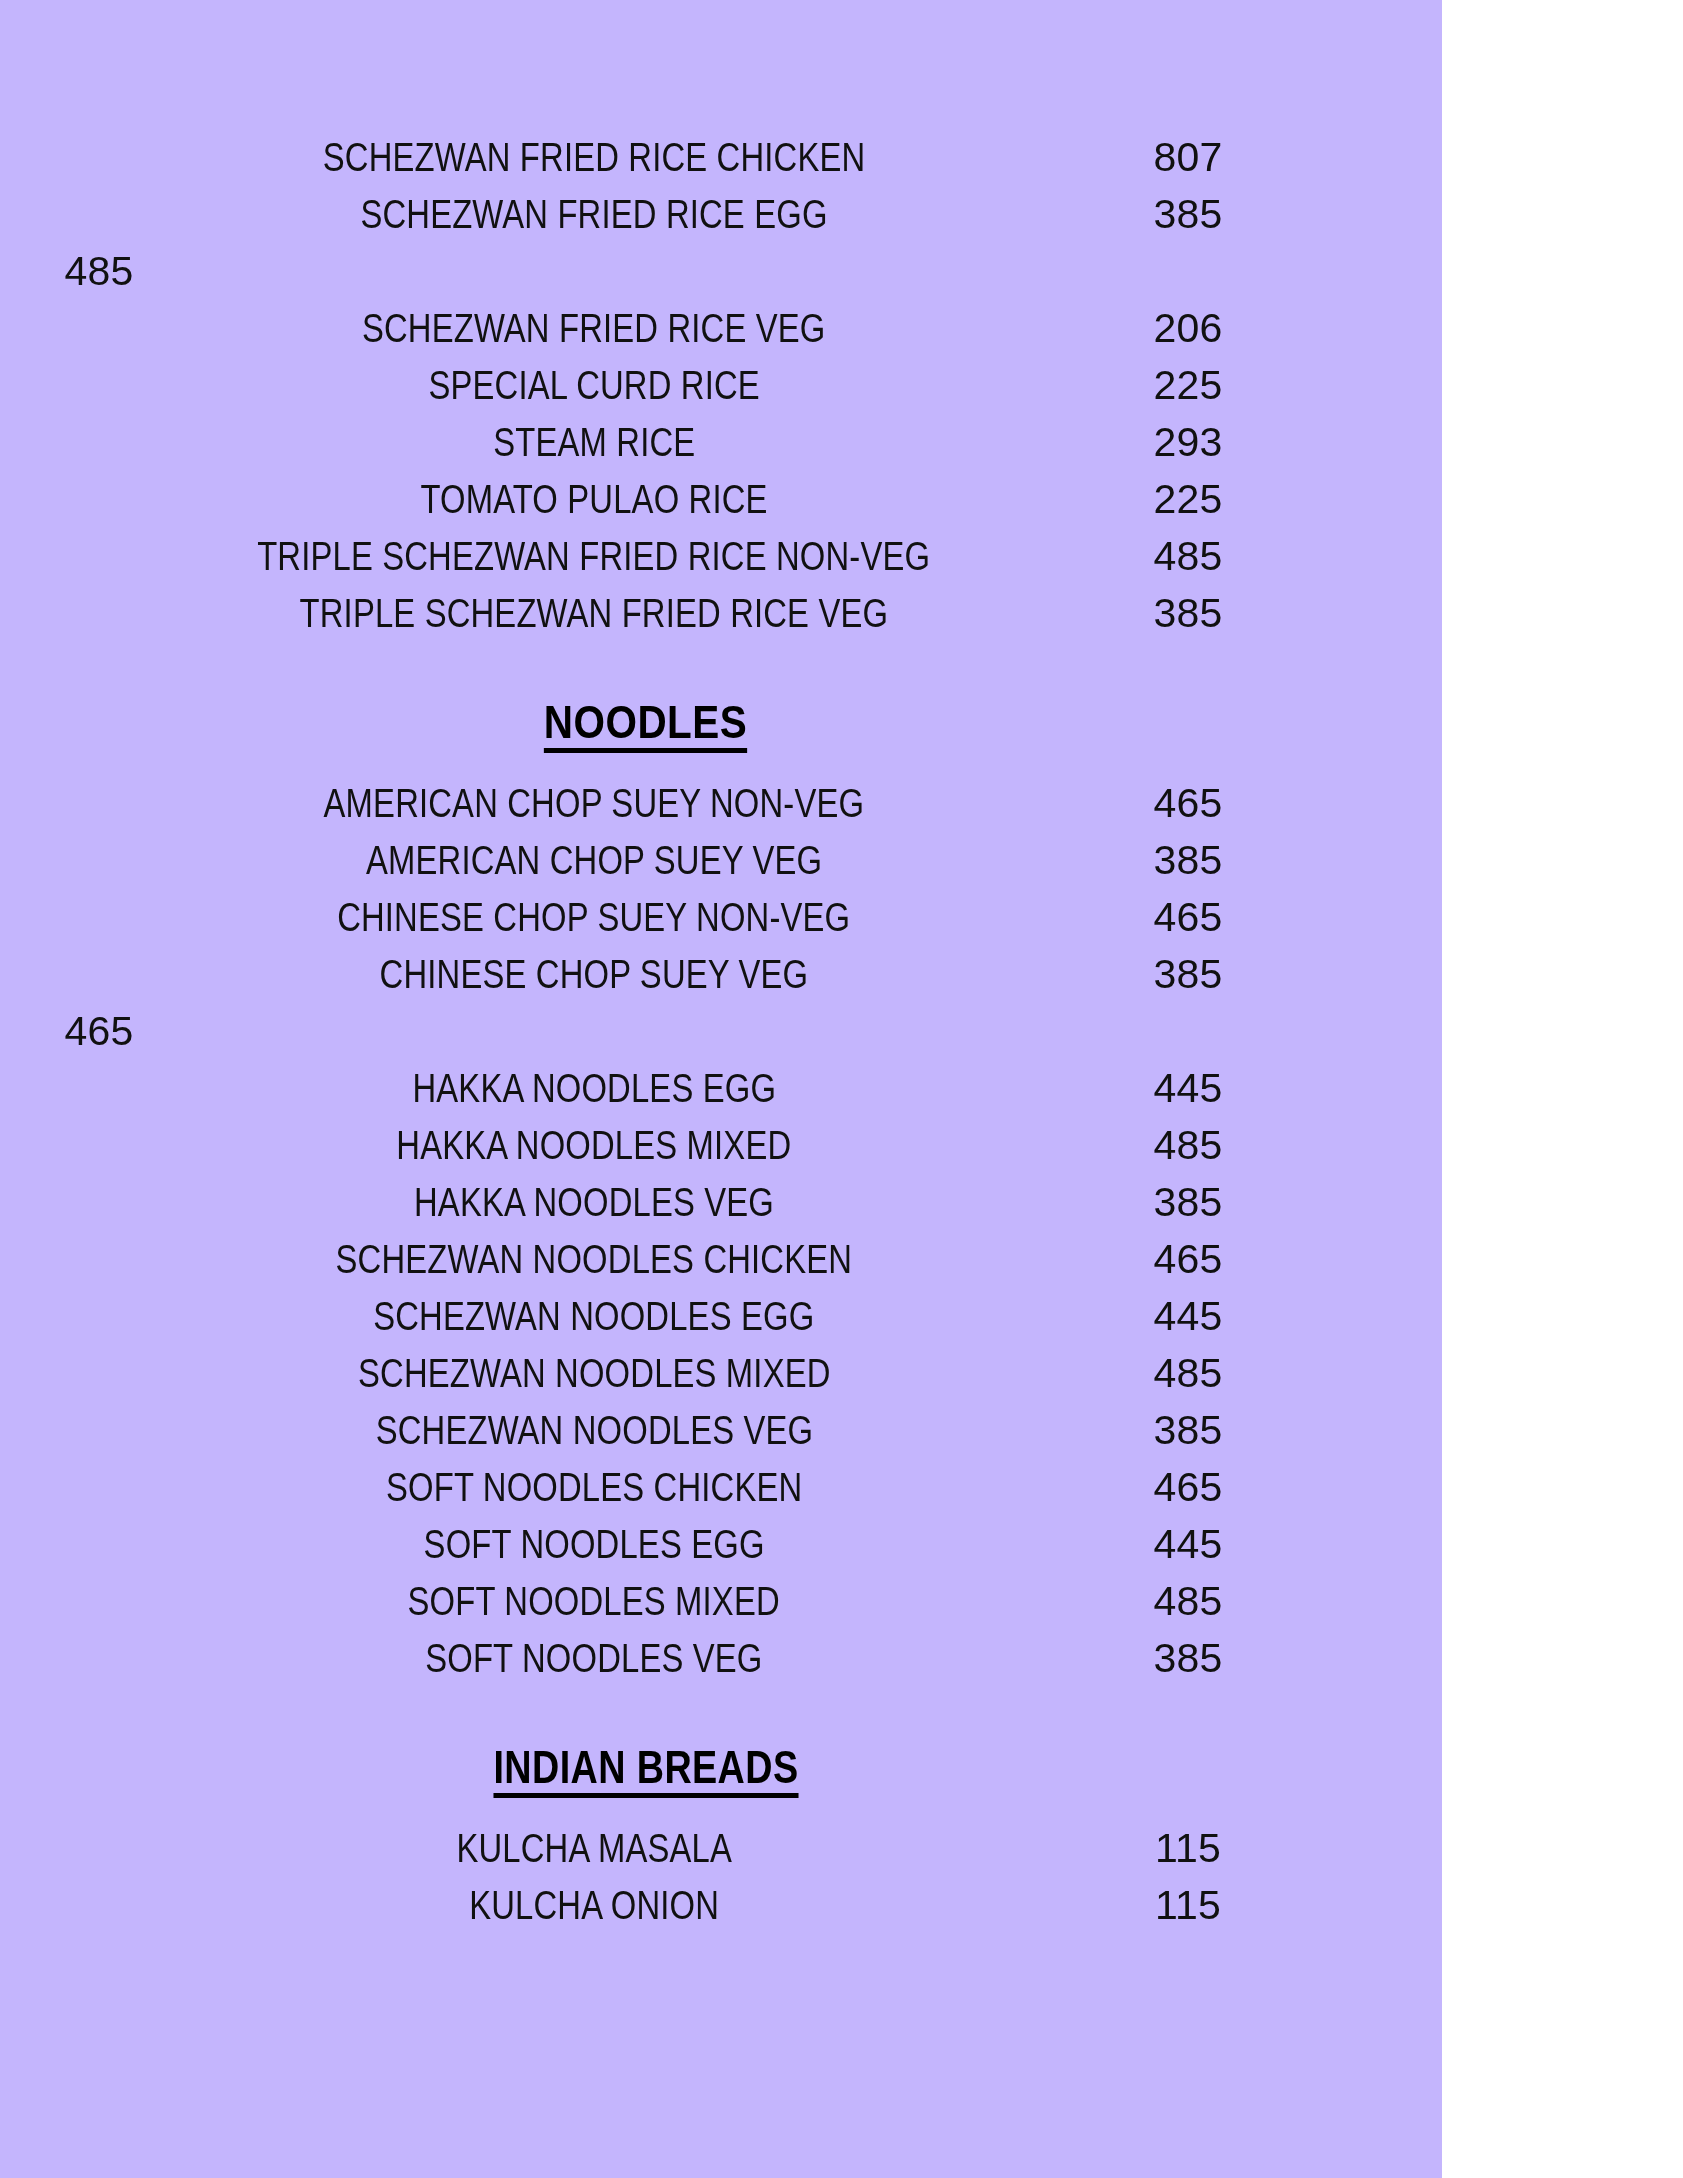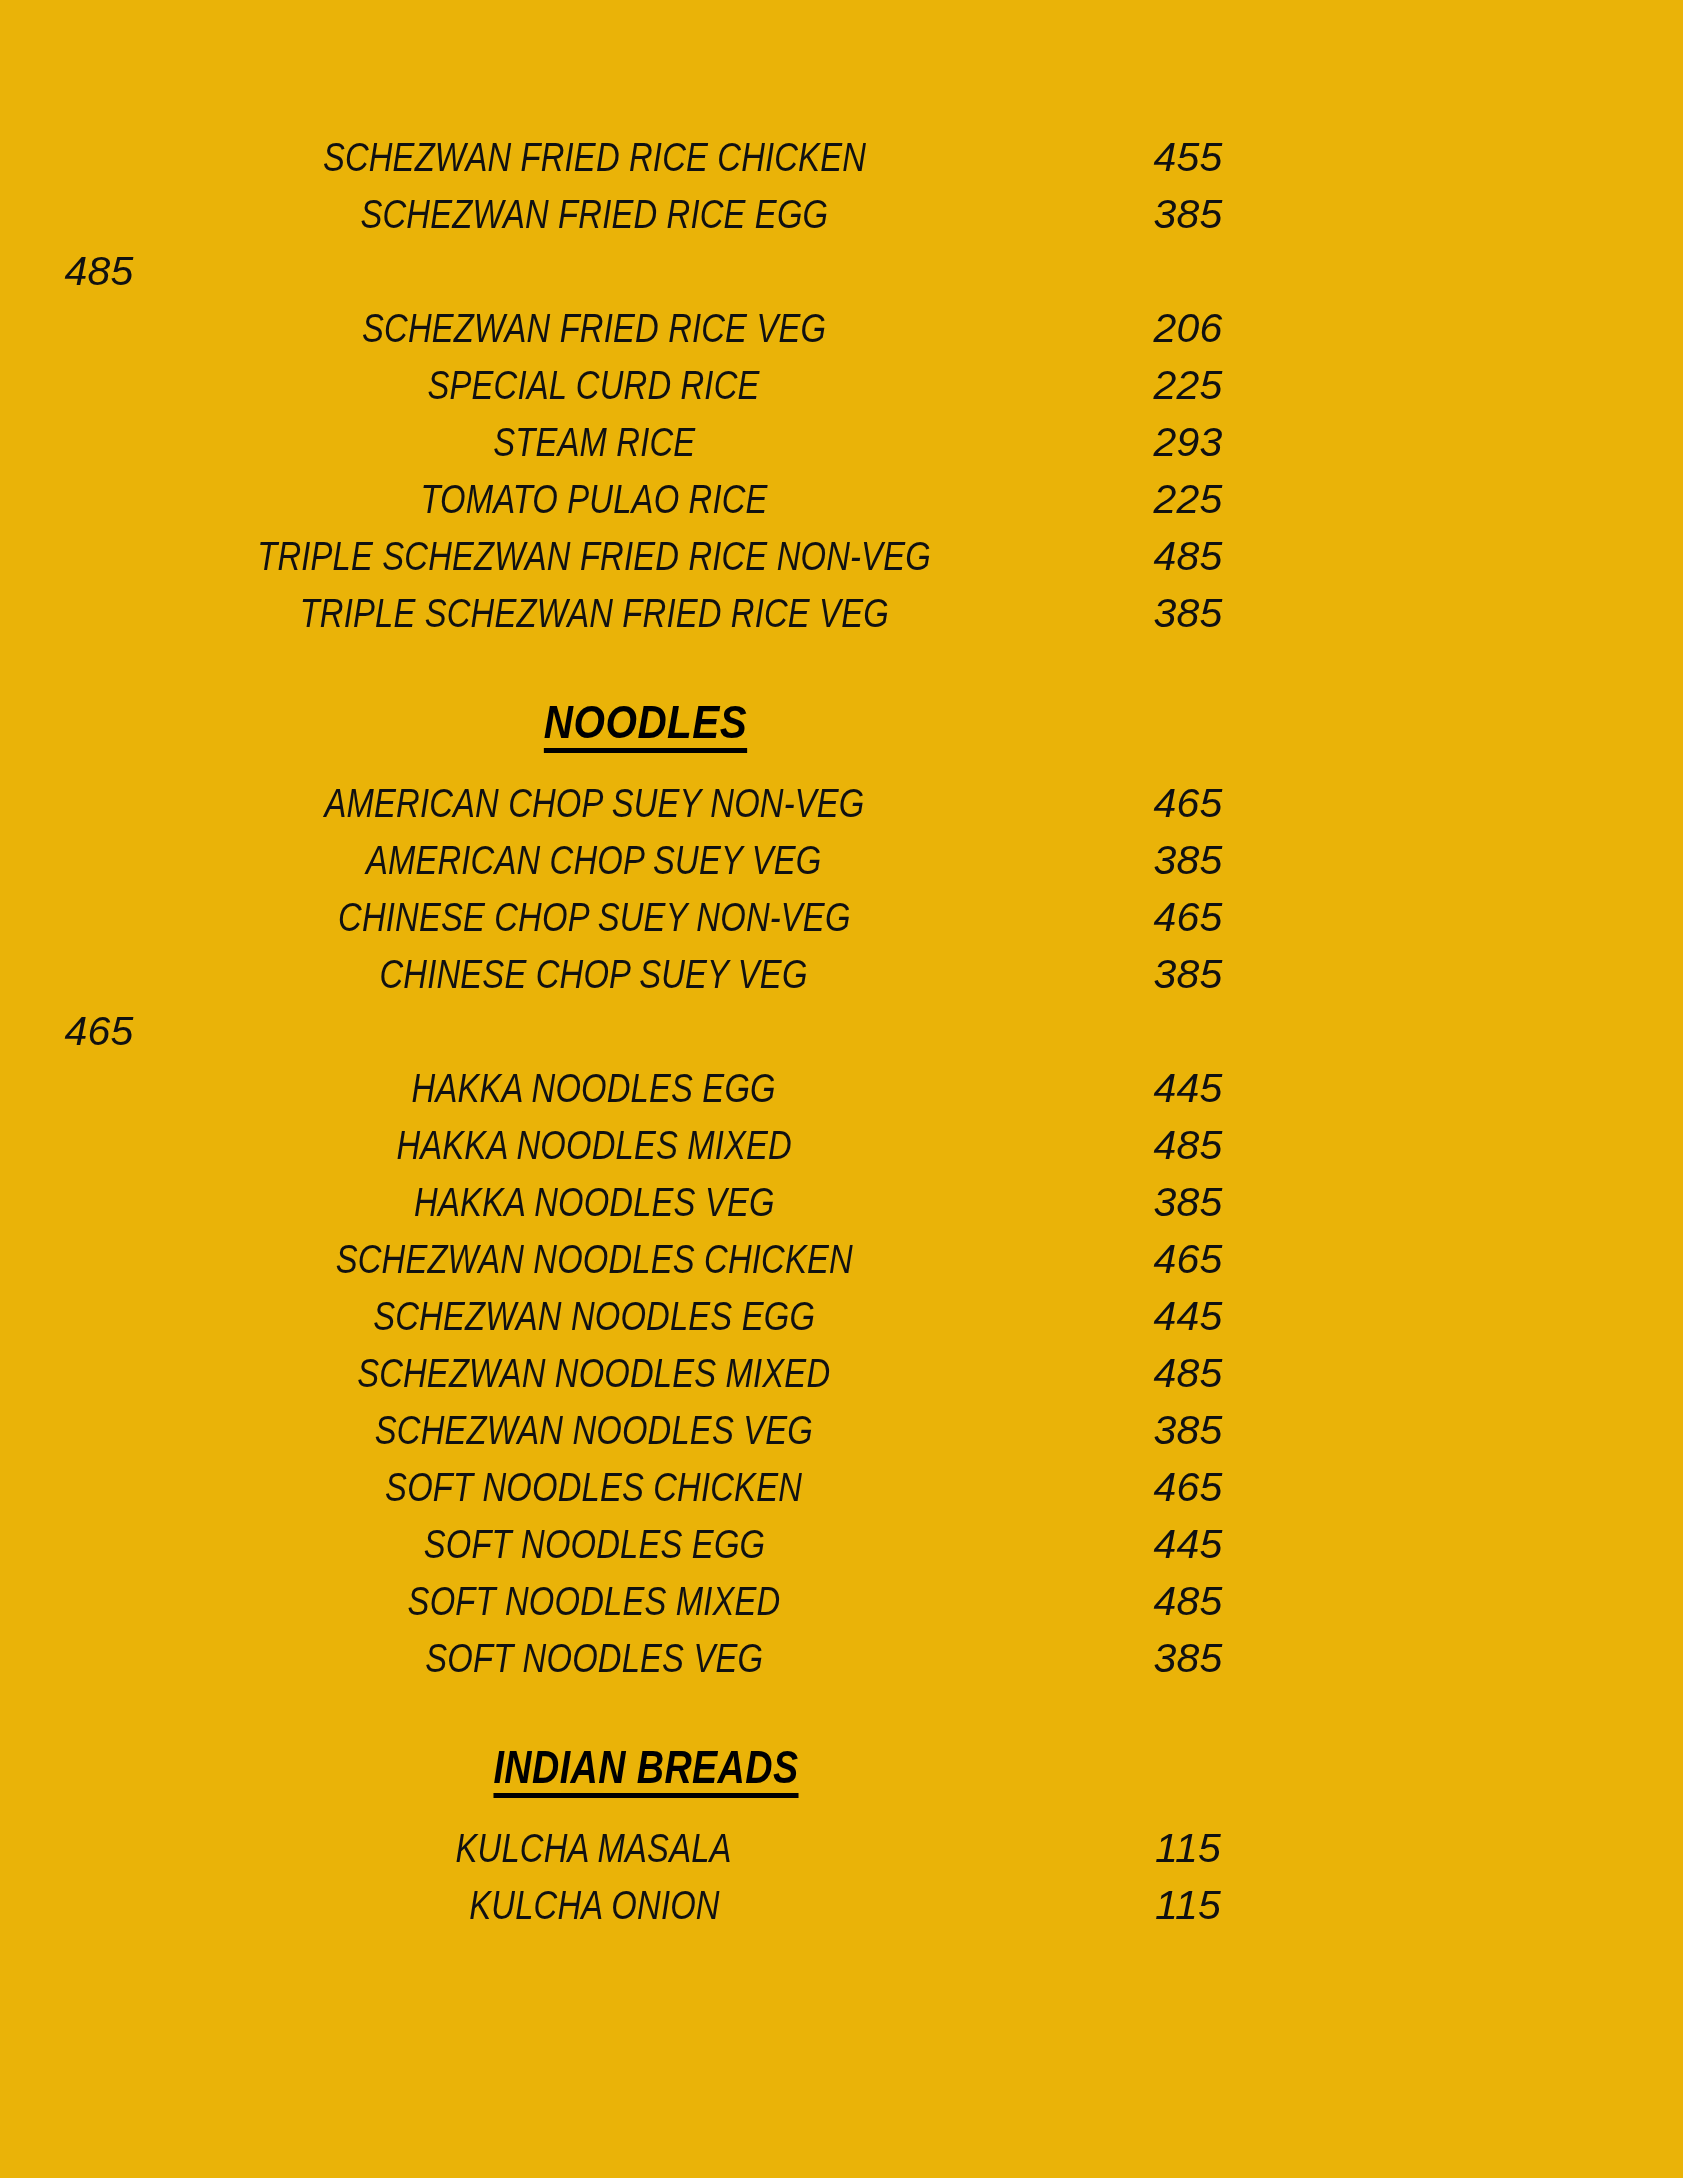--- a/index.html
+++ b/index.html
@@ -4,27 +4,26 @@
 <title>Menu</title>
 <style>
   html, body {
     margin: 0;
     padding: 0;
     background: #ffffff;
   }
 
   .page {
     position: relative;
-    width: 1683px;
+    width: 1442px;
     height: 2178px;
-    background: #eab308;
+    background: #c4b5fd;
     overflow: hidden;
     font-family: "Liberation Sans", "DejaVu Sans", sans-serif;
     color: #0b0b0b;
-    font-style: italic;
     -webkit-font-smoothing: antialiased;
   }
 
   
   .menu-body {
     position: absolute;
     left: 0;
     top: 129px;
     width: 1683px;
   }
@@ -104,21 +103,21 @@
   .heading-breads  .heading-text { transform: scaleX(0.82); }
 </style>
 </head>
 <body>
 
 <div class="page">
   <div class="menu-body" id="menu-body">
       <div class="menu-section">
         <div class="menu-row">
           <div class="item-name"><span class="nm">SCHEZWAN FRIED RICE CHICKEN</span></div>
-          <div class="item-price">455</div>
+          <div class="item-price">807</div>
         </div>
         <div class="menu-row">
           <div class="item-name"><span class="nm">SCHEZWAN FRIED RICE EGG</span></div>
           <div class="item-price">385</div>
         </div>
         <div class="menu-row">
           <div class="item-price">485</div>
         </div>
         <div class="menu-row">
           <div class="item-name"><span class="nm">SCHEZWAN FRIED RICE VEG</span></div>

